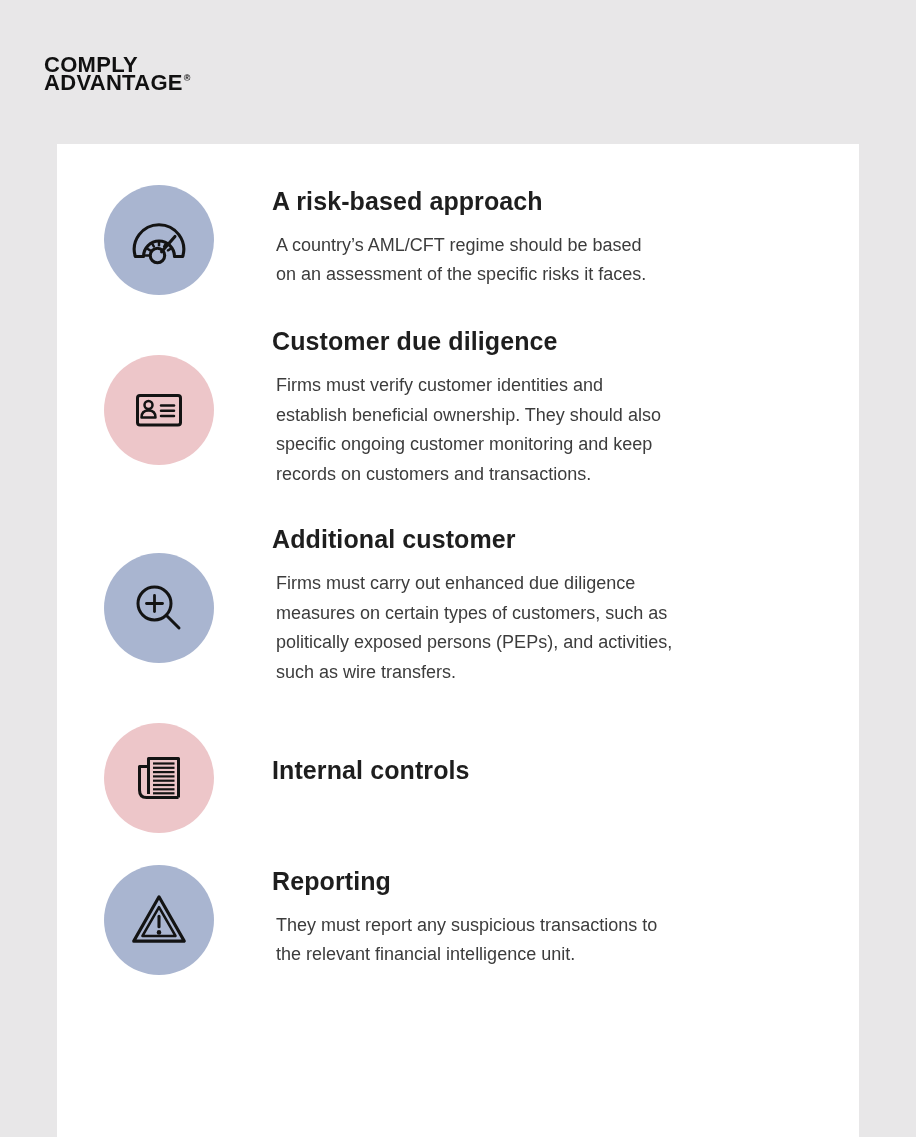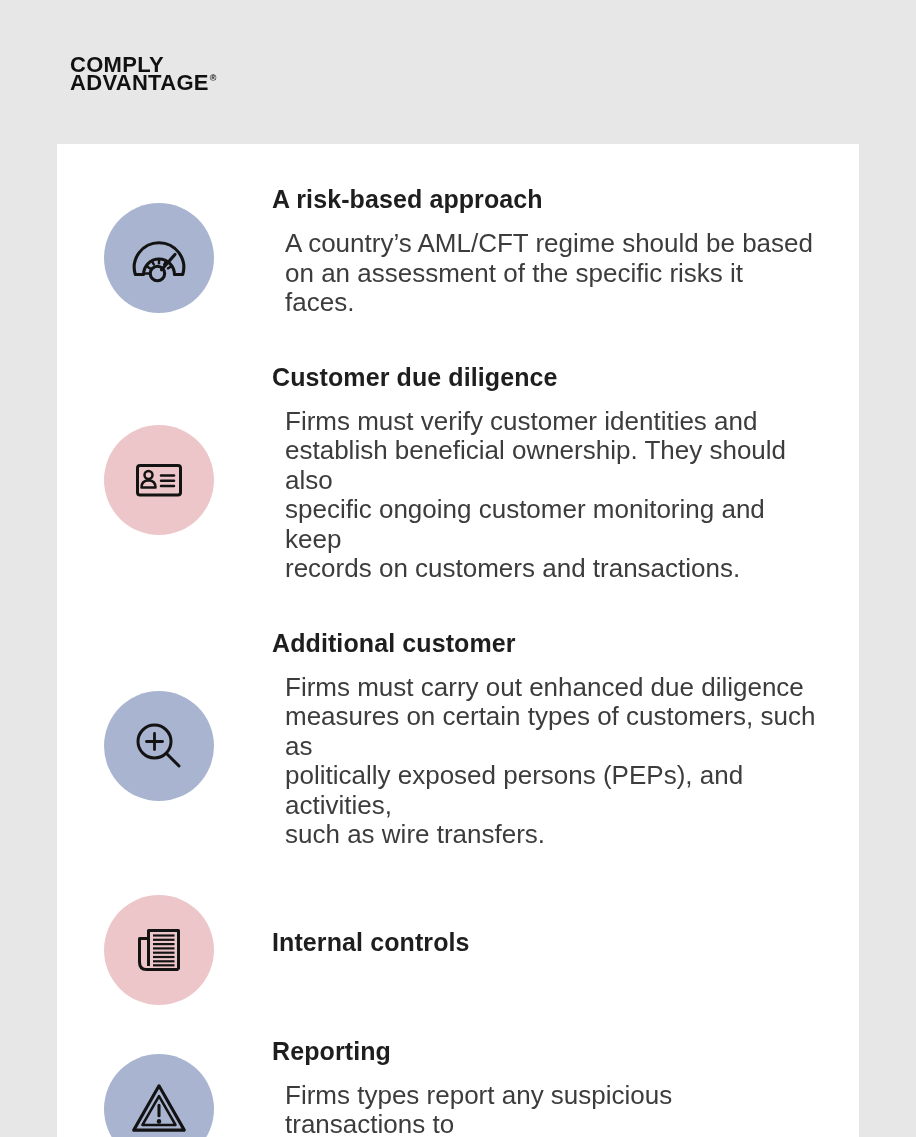--- a/index.html
+++ b/index.html
@@ -12,21 +12,21 @@
   }
   html,body{margin:0;padding:0;}
   body{
     width:916px;height:1137px;
     background:var(--page-bg);
     font-family:"Liberation Sans",sans-serif;
     position:relative;
     overflow:hidden;
   }
   .logo{
-    position:absolute;left:70px;top:56px;
+    position:absolute;left:44px;top:56px;
     color:var(--logo);
     font-weight:bold;
     font-size:22px;
     line-height:17.5px;
     letter-spacing:.3px;
     white-space:nowrap;
   }
   .logo .reg{
     font-size:9px;
     font-weight:bold;
@@ -51,22 +51,22 @@
   .circle svg{color:var(--stroke);display:block;}
   .text{margin-left:58px;width:560px;}
   .text h2{
     margin:0 0 15px 0;
     font-size:25px;
     font-weight:bold;
     color:var(--heading);
     letter-spacing:.1px;
   }
   .text p{
-    margin:13px;
-    font-size:26px;
+    margin:4px;
+    font-size:18px;
     line-height:29.5px;
     color:var(--body);
     white-space:pre-line;
   }
 </style>
 </head>
 <body>
 
 <header class="logo">
   <div>COMPLY</div>
@@ -166,18 +166,18 @@
     <div class="circle" style="background: rgb(169, 181, 208);">
       <svg width="66" height="66" viewBox="0 0 64 64" fill="none" stroke="currentColor">
         <path d="M32,9.5 L56.5,52.5 H7.5 Z" stroke-width="3" stroke-linejoin="round"></path>
         <path d="M32,19.5 L48,47.5 H16 Z" stroke-width="2.5" stroke-linejoin="round"></path>
         <path d="M32,28.5 V38.5" stroke-width="3" stroke-linecap="round"></path>
         <circle cx="32" cy="44" r="2.2" fill="currentColor" stroke="none"></circle>
       </svg>
     </div>
     <div class="text">
       <h2>Reporting</h2>
-      <p>Firms types report any suspicious transactions to
+      <p>They must report any suspicious transactions to
 the relevant financial intelligence unit.</p>
     </div>
   </section>
 
 </main>
 
 </body></html>

